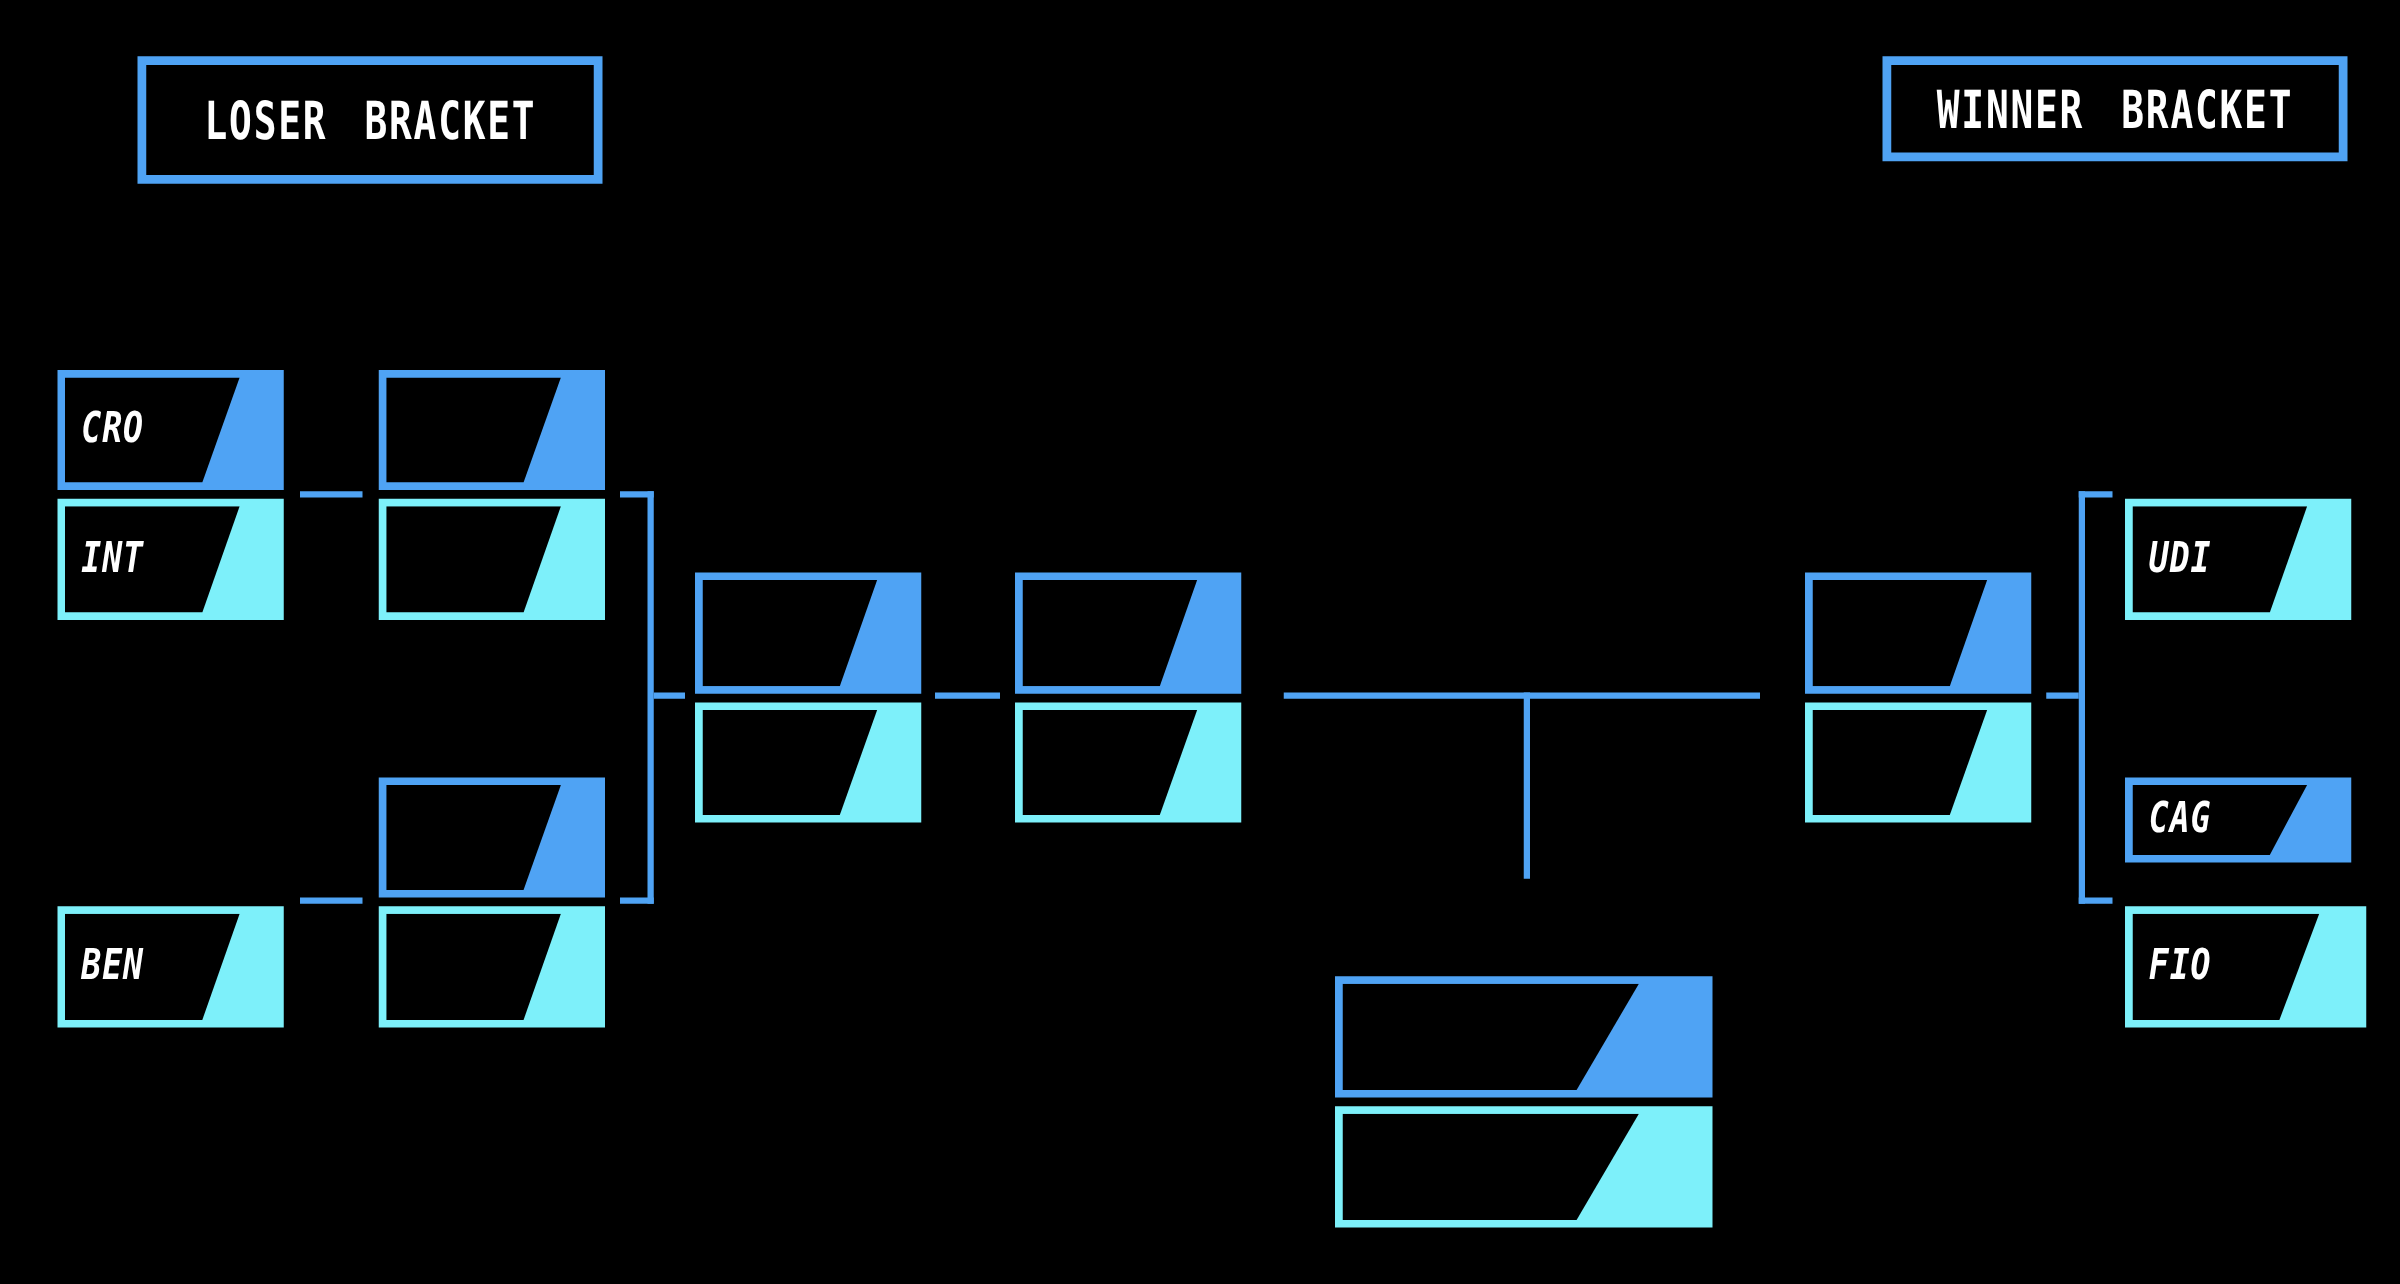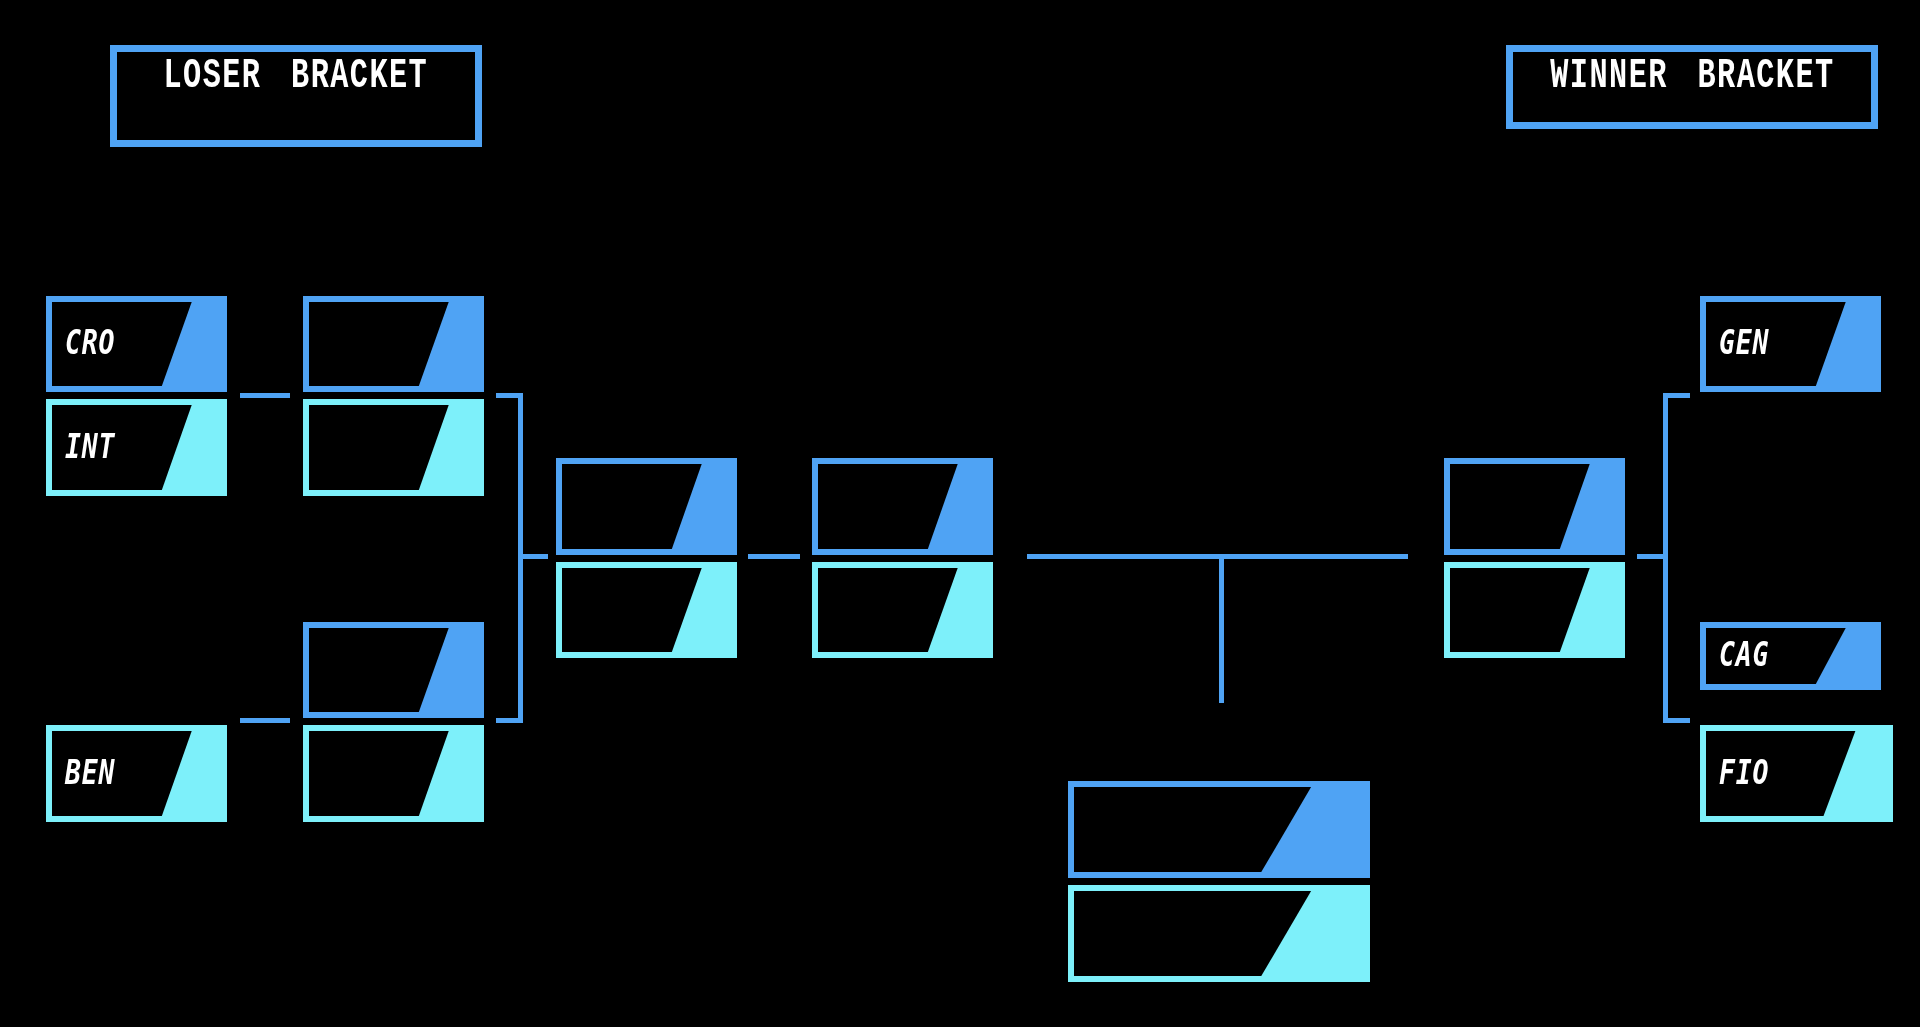--- a/index.html
+++ b/index.html
@@ -14,21 +14,21 @@
     width:1920px;height:1027px;
     background:var(--bg);
     overflow:hidden;
     font-family:"DejaVu Sans Mono","Liberation Mono",monospace;
   }
   .header-box{
     position:absolute;
     box-sizing:border-box;
     border:7px solid var(--blue);
     background:var(--bg);
-    display:flex;justify-content:center;font-family:Liberation Mono, monospace;
+    display:flex;align-items:center;justify-content:center;
   }
   .header-box .header-label{
     color:var(--text);
     font-weight:bold;
     font-size:42px;
     letter-spacing:2px;
     word-spacing:14px;
     transform:scaleX(0.72);
     transform-origin:center center;
     white-space:nowrap;
@@ -124,23 +124,23 @@
 
   <div class="slot blue" style="left:1444px;top:458px;width:181px;height:97px">
     <div class="cut"></div>
     <span class="label"></span>
   </div>
   <div class="slot cyan" style="left:1444px;top:562px;width:181px;height:96px">
     <div class="cut"></div>
     <span class="label"></span>
   </div>
 
-  <div class="slot blue" style="left:1700px;top:296px;width:181px;height:96px">
+  <div class="slot cyan" style="left:1700px;top:399px;width:181px;height:97px">
     <div class="cut"></div>
-    <span class="label">GEN</span>
+    <span class="label">UDI</span>
   </div>
   <div class="slot blue" style="left:1700px;top:622px;width:181px;height:68px">
     <div class="cut"></div>
     <span class="label">CAG</span>
   </div>
   <div class="slot cyan" style="left:1700px;top:725px;width:193px;height:97px">
     <div class="cut"></div>
     <span class="label">FIO</span>
   </div>
 

